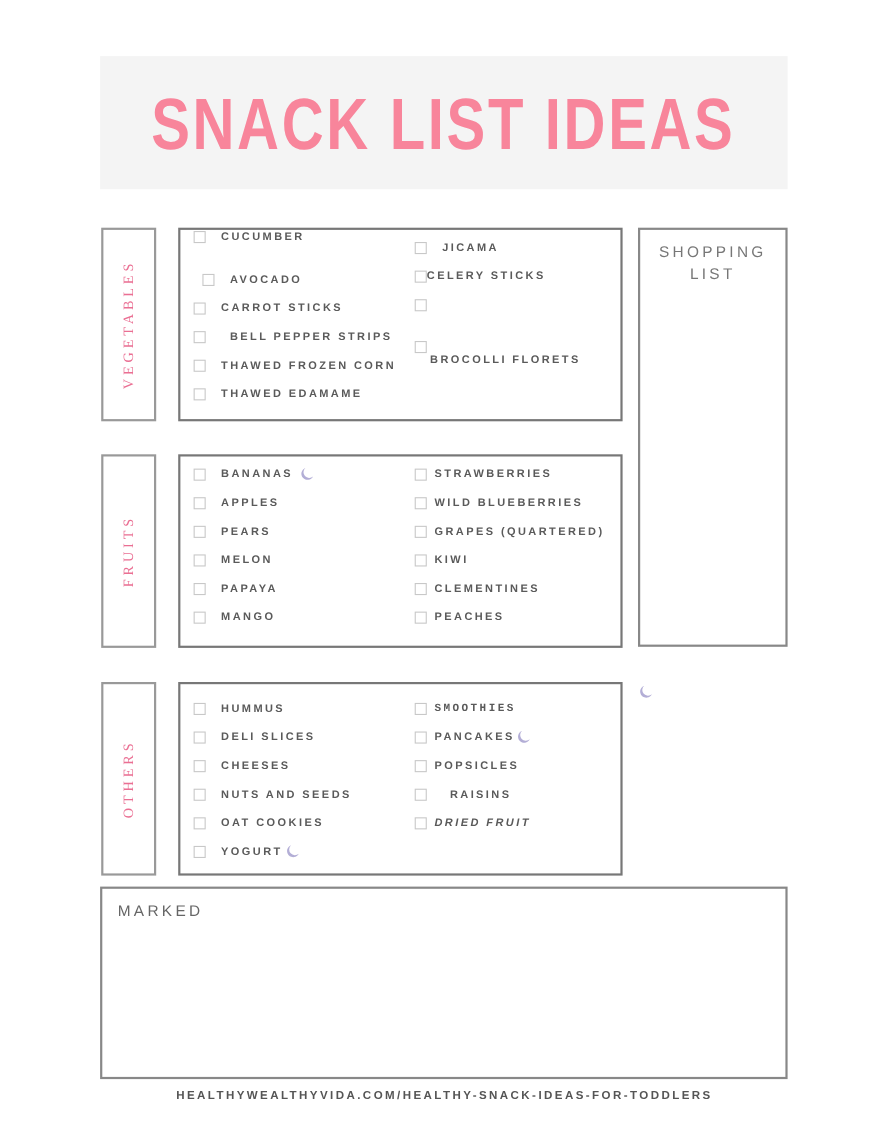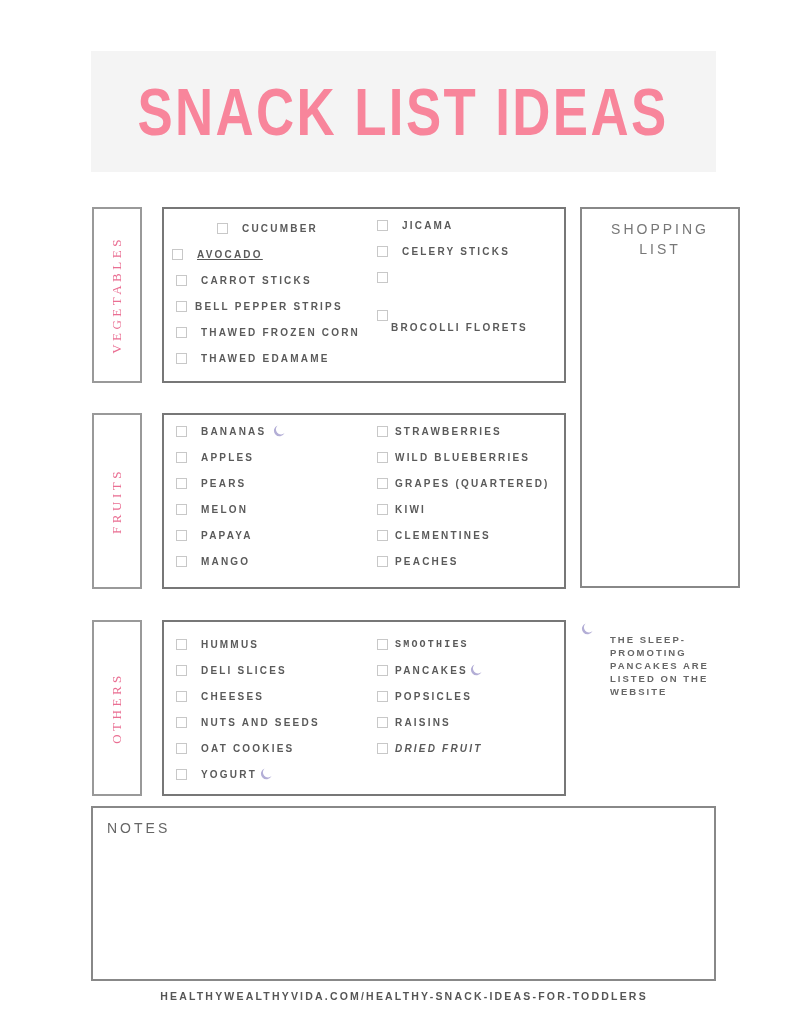--- a/index.html
+++ b/index.html
@@ -39,21 +39,21 @@
   }
   .item-text {
     font-size: 10px; font-weight: bold; letter-spacing: 2.2px; color: #5a5a5a;
     line-height: 13px;
   }
   .moon {
     display: inline-block; width: 14px; height: 14px; margin-left: 6px; margin-top: -1px;
   }
 
   .shop-box {
-    position: absolute; left: 580px; top: 207px; width: 160px; height: 381px;
+    position: absolute; left: 580px; top: 207px; width: 136px; height: 381px;
     border: 2px solid #888; text-align: center; padding-top: 10px;
   }
   .shop-title {
     font-size: 14px; letter-spacing: 3px; color: #777; line-height: 20px;
   }
 
   .legend { position: absolute; left: 580px; top: 620px; width: 150px; }
   .legend .moon { position: absolute; left: 0; top: 2px; margin: 0; }
   .legend-text {
     position: absolute; left: 30px; top: 0; width: 120px;
@@ -85,52 +85,52 @@
 </svg>
 
 <div class="header">
   <div class="title">SNACK LIST IDEAS</div>
 </div>
 
 <div class="cat-box" style="top:207px;height:176px;">
   <div class="cat-label">VEGETABLES</div>
 </div>
 <div class="item-box" style="top:207px;height:176px;">
-  <div class="item" style="left:12px;top:13px;margin-left:41px;">
+  <div class="item" style="left:12px;top:0;">
       <span class="cb"></span>
       <span class="item-text" style="margin-left:14px">CUCUMBER</span>
     </div>
-  <div class="item" style="left:8px;top:39px;text-decoration:underline;">
+  <div class="item" style="left:20px;top:39px;">
       <span class="cb"></span>
       <span class="item-text" style="margin-left:14px">AVOCADO</span>
     </div>
   <div class="item" style="left:12px;top:65px;">
       <span class="cb"></span>
       <span class="item-text" style="margin-left:14px">CARROT STICKS</span>
     </div>
   <div class="item" style="left:12px;top:91px;">
       <span class="cb"></span>
-      <span class="item-text" style="margin-left:8px">BELL PEPPER STRIPS</span>
+      <span class="item-text" style="margin-left:22px">BELL PEPPER STRIPS</span>
     </div>
   <div class="item" style="left:12px;top:117px;">
       <span class="cb"></span>
       <span class="item-text" style="margin-left:14px">THAWED FROZEN CORN</span>
     </div>
   <div class="item" style="left:12px;top:143px;">
       <span class="cb"></span>
       <span class="item-text" style="margin-left:14px">THAWED EDAMAME</span>
     </div>
 
   <div class="item" style="left:213px;top:10px;">
       <span class="cb"></span>
       <span class="item-text" style="margin-left:14px">JICAMA</span>
     </div>
   <div class="item" style="left:213px;top:36px;">
       <span class="cb"></span>
-      <span class="item-text" style="margin-left:14px">CELERY STICKS</span>
+      <span class="item-text" style="">CELERY STICKS</span>
     </div>
   <div class="item" style="left:213px;top:62px;">
       <span class="cb"></span>
     </div>
   <div class="item" style="left:213px;top:100px;flex-direction:column;">
       <span class="cb"></span>
       <span class="item-text" style="margin-left:14px">BROCOLLI FLORETS</span>
     </div>
 </div>
 
@@ -239,34 +239,33 @@
       <svg class="moon" style="margin-left:1px">
         <use href="#moon-sym"></use>
       </svg>
     </div>
   <div class="item" style="left:213px;top:68px;">
       <span class="cb"></span>
       <span class="item-text" style="margin-left:7px">POPSICLES</span>
     </div>
   <div class="item" style="left:213px;top:94px;">
       <span class="cb"></span>
-      <span class="item-text" style="margin-left:7px">RAISINS</span>
+      <span class="item-text" style="margin-left:21px">RAISINS</span>
     </div>
   <div class="item" style="left:213px;top:120px;font-style:italic;">
       <span class="cb"></span>
       <span class="item-text" style="margin-left:7px">DRIED FRUIT</span>
     </div>
 </div>
 
 <div class="legend">
   <svg class="moon">
       <use href="#moon-sym"></use>
     </svg>
   <div class="legend-text">
-    <div style="margin-top:13px">THE SLEEP-PROMOTING PANCAKES ARE LISTED ON THE WEBSITE</div>
   </div>
 </div>
 
 <div class="notes-box">
-  <div class="notes-label">NOTES</div>
+  <div class="notes-label">MARKED</div>
 </div>
 
 <div class="footer">HEALTHYWEALTHYVIDA.COM/HEALTHY-SNACK-IDEAS-FOR-TODDLERS</div>
 
 </body></html>

